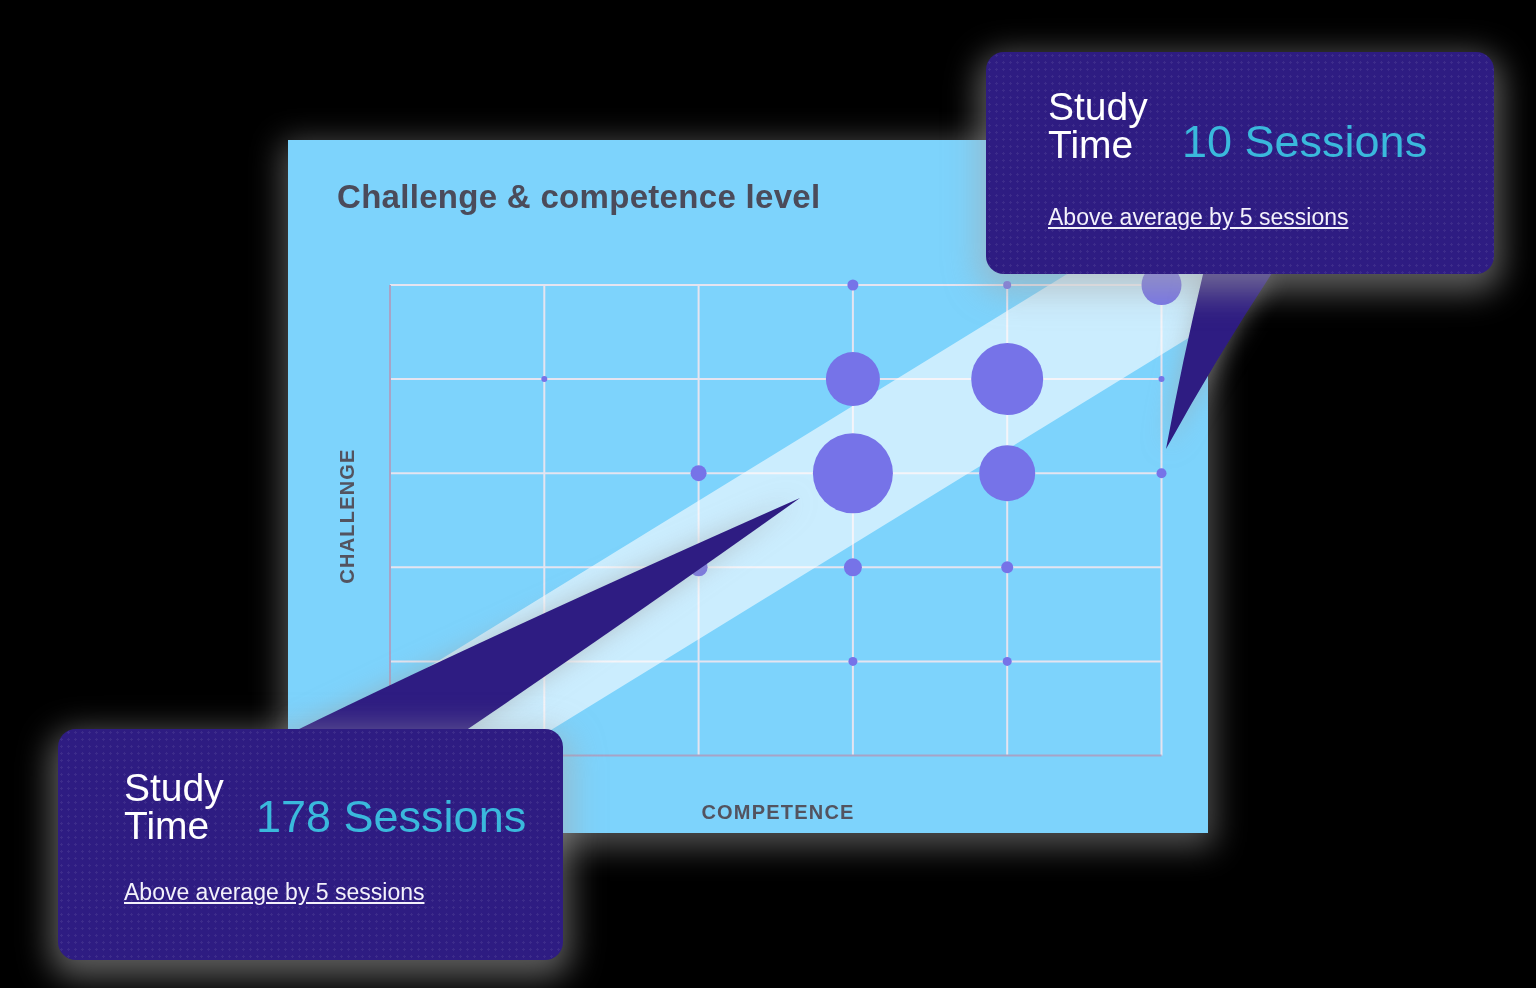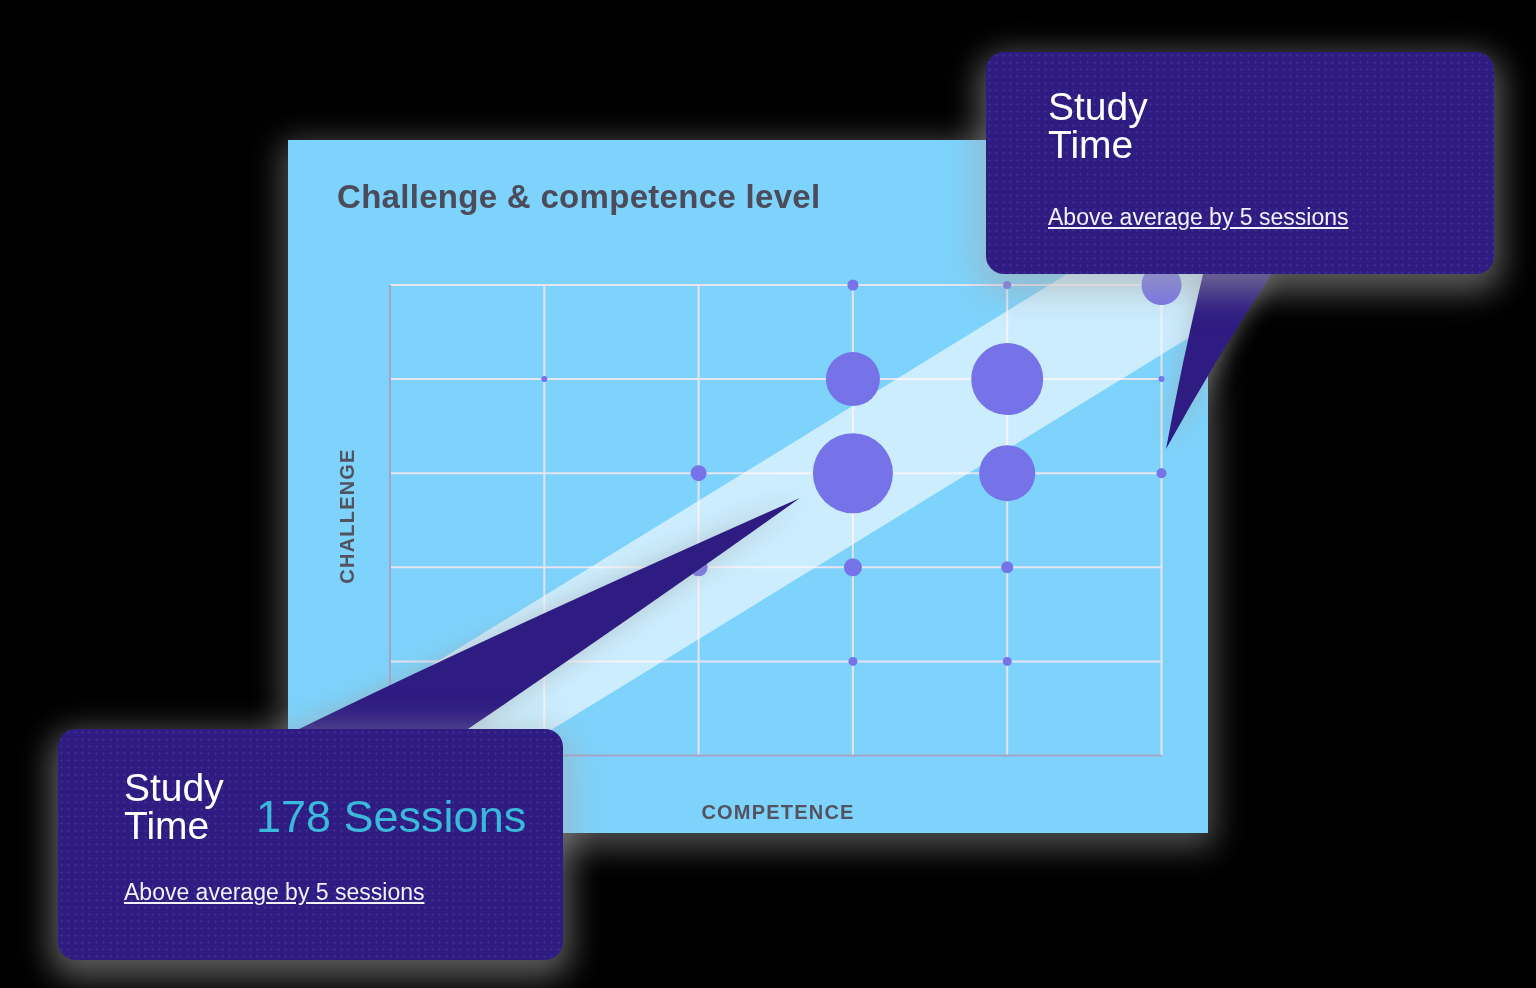--- a/index.html
+++ b/index.html
@@ -100,20 +100,21 @@
     <div class="axis-label x-axis-label">COMPETENCE</div>
   </div>
 
   <svg class="pointers" width="1536" height="988" viewBox="0 0 1536 988">
     <path fill="#2e1c82" d="M 1204,270 Q 1182,362 1166,449 Q 1215,360 1274,270 Z"></path>
     <path fill="#2e1c82" d="M 291,733 Q 480,640 800,498 Q 640,612 462,733 Z"></path>
   </svg>
 
   <div class="tooltip-card tooltip-top">
     <div class="tt-label">Study Time</div>
+    <div class="tt-value">10 Sessions</div>
     <div class="tt-note">Above average by 5 sessions</div>
   </div>
 
   <div class="tooltip-card tooltip-bottom">
     <div class="tt-label">Study Time</div>
     <div class="tt-value">178 Sessions</div>
     <div class="tt-note">Above average by 5 sessions</div>
   </div>
 
 </div>

